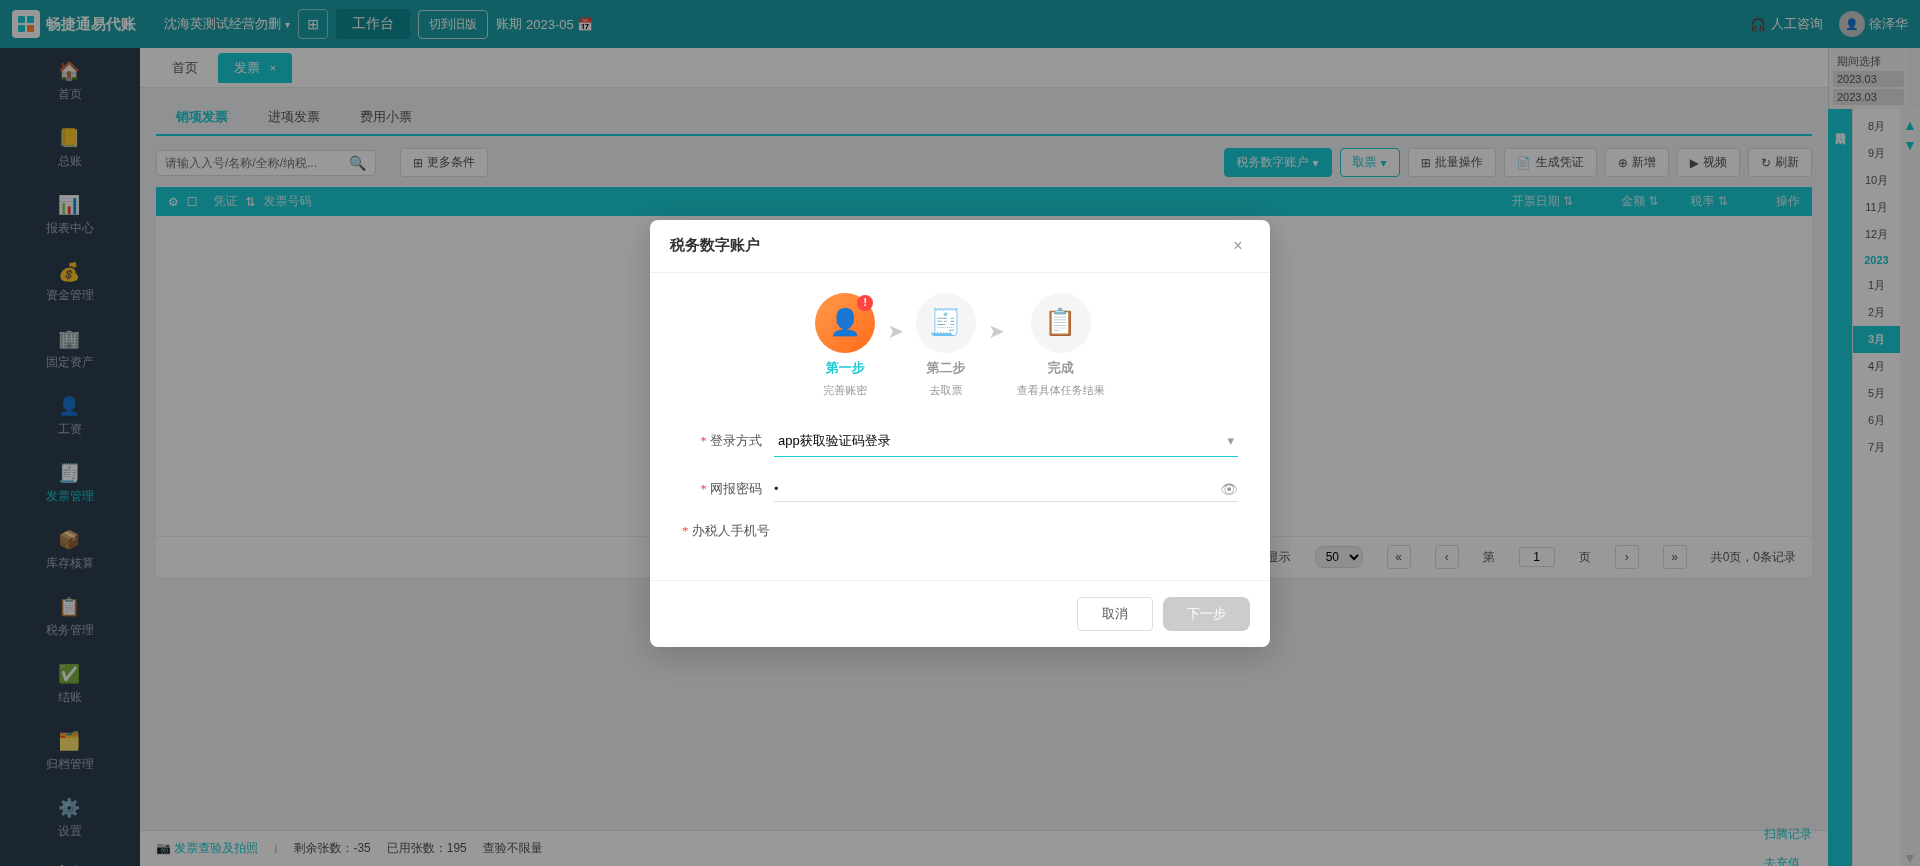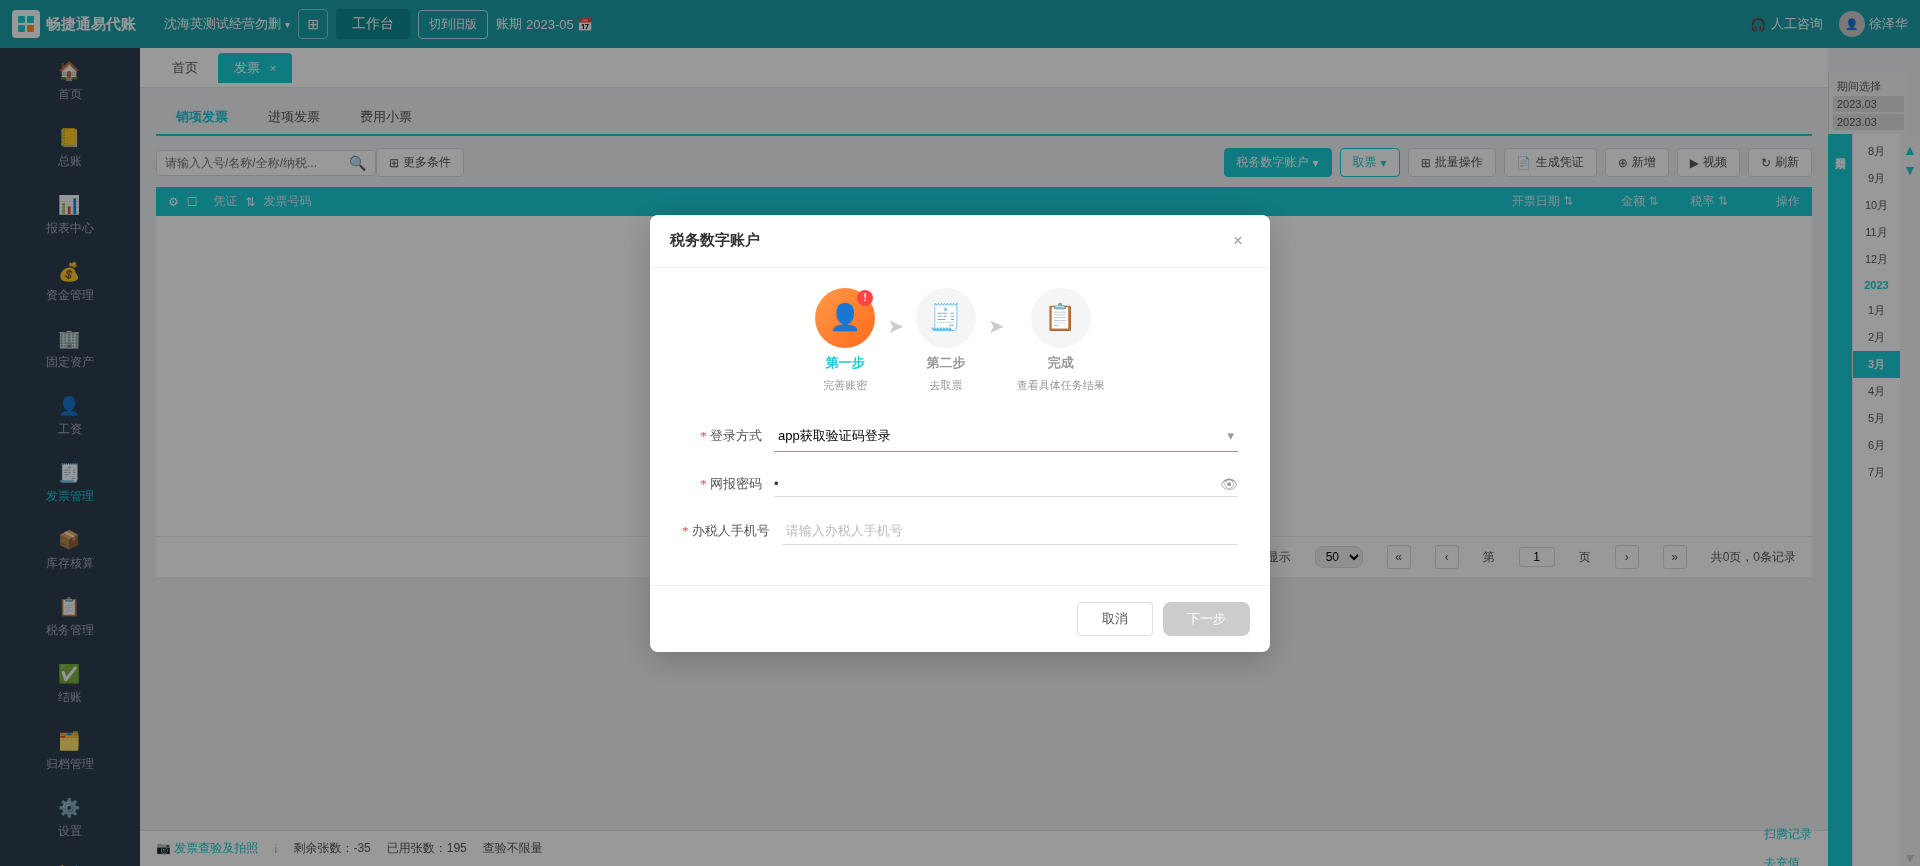--- a/index.html
+++ b/index.html
@@ -145,21 +145,21 @@
       border-bottom: 2px solid transparent;
       margin-bottom: -2px;
     }
     .invoice-tab.active { color: #1acbd4; border-bottom: 2px solid #1acbd4; font-weight: bold; }
 
     
     .toolbar {
       display: flex; align-items: center; justify-content: space-between;
       margin-bottom: 10px;
     }
-    .toolbar-left { display: flex; align-items: center; gap: 0; }
+    .toolbar-left { display: flex; align-items: center; gap: 24px; }
     .toolbar-right { display: flex; align-items: center; gap: 8px; }
     .search-input-wrap {
       display: flex; align-items: center;
       border: 1px solid #ddd; border-radius: 4px;
       padding: 4px 8px; background: #fff; width: 220px;
     }
     .search-input-wrap input {
       border: none; outline: none; font-size: 12px; width: 100%; color: #999;
     }
     .toolbar-btn {
@@ -515,21 +515,21 @@
       <span>剩余张数：-35</span>
       <span>已用张数：195</span>
       <span>查验不限量</span>
       <div style="margin-left:auto; display:flex; gap:12px;flex-direction:column;">
         <span class="status-link">扫腾记录</span>
         <span class="status-link">去充值</span>
       </div>
     </div>
   </div>
 
-  <div style="display:flex; flex-direction:column;margin-top:25px;">
+  <div style="display:flex; flex-direction:column;">
 
     <div style="width:80px; background:#f5f5f5; border-left:1px solid #ddd; padding:4px; font-size:11px;">
       <div style="color:#555; padding:2px 4px;">期间选择</div>
       <div style="color:#555; padding:2px 4px; background:#e0e0e0; border-radius:2px; margin-bottom:2px; cursor:pointer;">2023.03</div>
       <div style="color:#555; padding:2px 4px; background:#e0e0e0; border-radius:2px; cursor:pointer;">2023.03</div>
     </div>
     <div style="display:flex; flex:1;">
 
       <div style="width:24px; background:#1acbd4; display:flex; align-items:flex-start; justify-content:center; padding-top:8px;">
         <span style="writing-mode:vertical-rl; color:#fff; font-size:11px; cursor:pointer; padding:8px 4px;">开票日期</span>
@@ -622,21 +622,20 @@
           <input type="password" value="a" style="flex: 1 1 0%; border: none; outline: none; font-size: 13px; background: transparent;">
           <span class="eye-icon">👁</span>
         </div>
       </div>
 
       <div class="form-row">
         <label class="form-label">
           <span style="color:#ff4444;">*</span>
           <span>办税人手机号</span>
         </label>
-        <input type="text" class="form-input" placeholder="请输入办税人手机号" style="">
       </div>
     </div>
 
     <div class="modal-footer">
       <button class="btn-cancel">取消</button>
       <button class="btn-next">下一步</button>
     </div>
   </div>
 </div>
 

